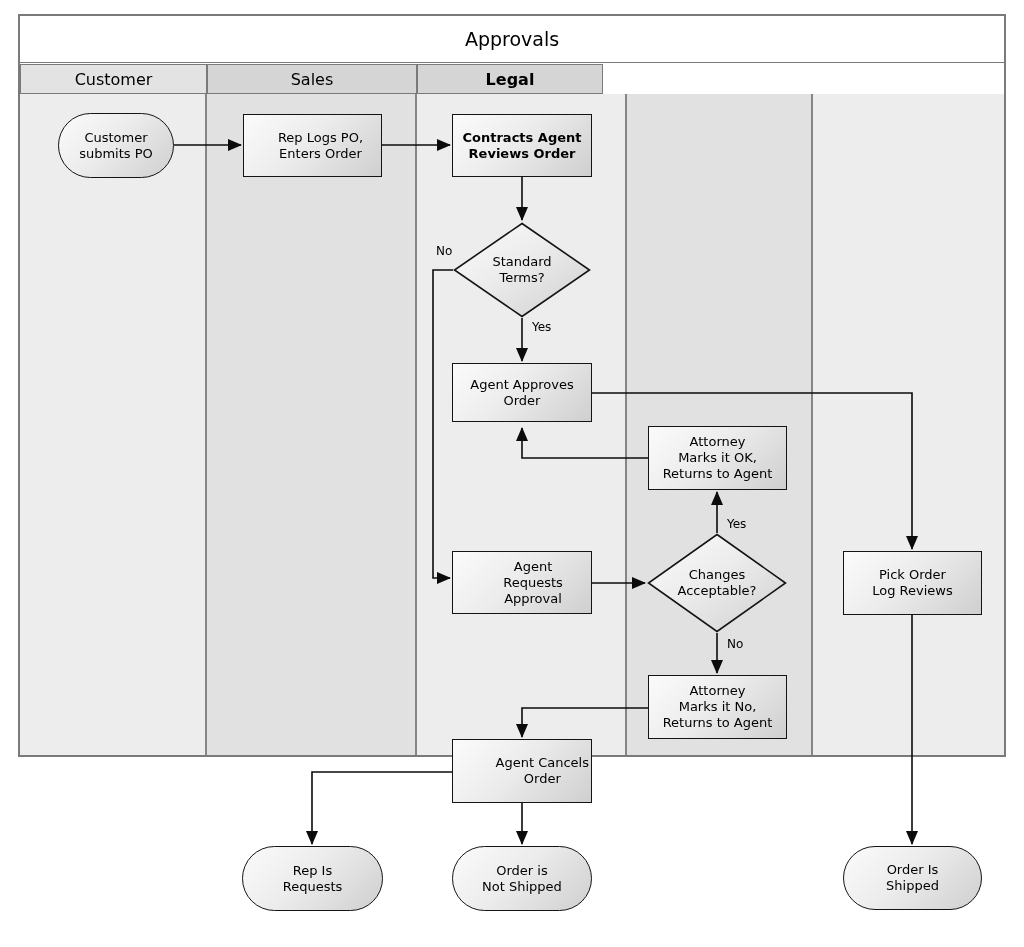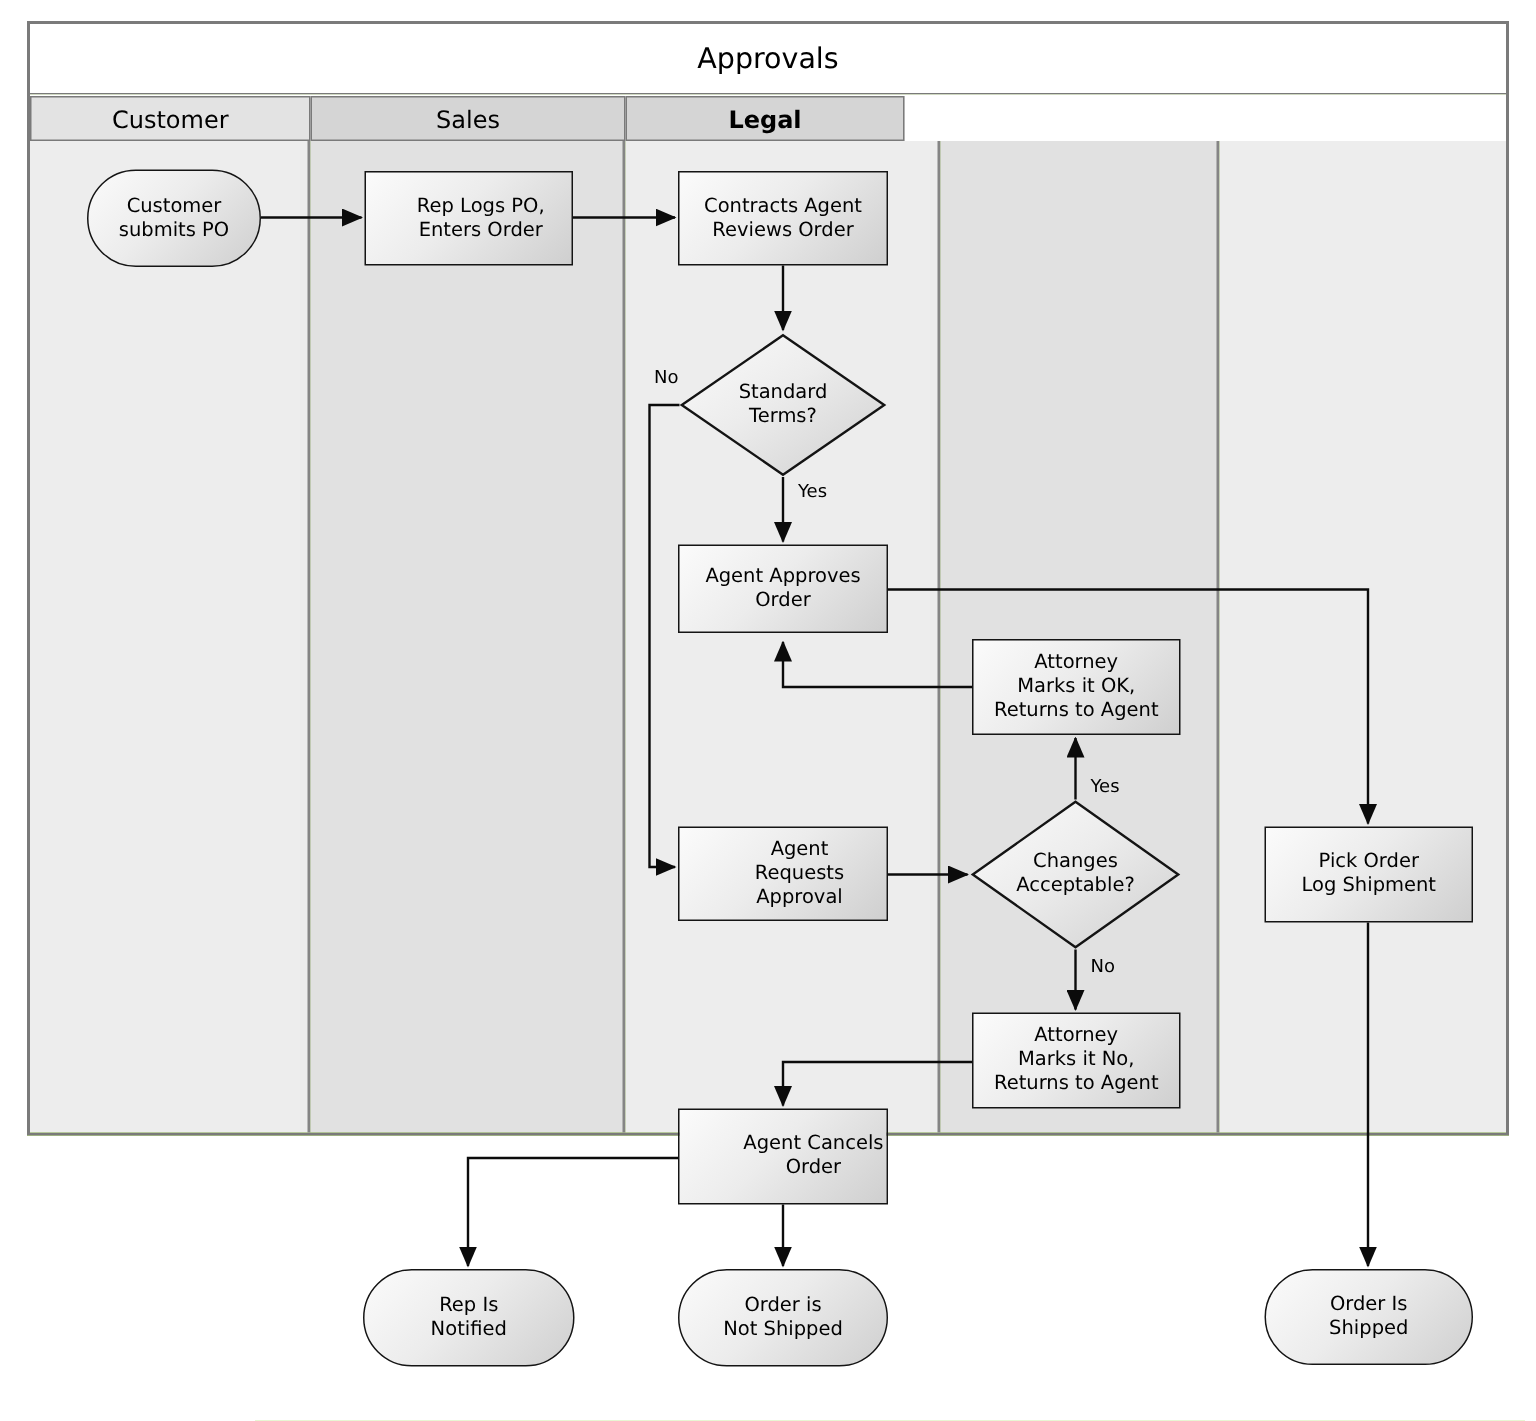--- a/index.html
+++ b/index.html
@@ -5,21 +5,21 @@
   html, body { margin: 0; padding: 0; background: #ffffff; }
   #canvas {
     position: relative; width: 1024px; height: 947px;
     font-family: "DejaVu Sans", "Liberation Sans", sans-serif;
     color: #000; overflow: hidden; background: #ffffff;
   }
 
   
   .frame {
     position: absolute; left: 18px; top: 14px; width: 988px; height: 743px;
-    border: 2px solid #7a7a7a; box-sizing: border-box; background: #84cc16;
+    border: 2px solid #7a7a7a; box-sizing: border-box; background: #6d28d9;
     display: flex; flex-direction: column; z-index: 1;
   }
   .title-row {
     height: 47px; flex: 0 0 47px; background: #ffffff;
     border-bottom: 1px solid #7a7a7a; box-sizing: border-box;
     display: flex; align-items: center; justify-content: center;
     font-size: 19px;
   }
   .header-row { flex: 0 0 31px; display: flex; background: #ffffff; }
   .header-cell {
@@ -111,21 +111,21 @@
   <div class="node stadium" style="left:58px; top:113px; width:116px; height:65px;">
     <span class="nlabel">Customer
 submits PO</span>
   </div>
 
   <div class="node rect" style="left:243px; top:114px; width:139px; height:63px;padding-left:16px;">
     <span class="nlabel">Rep Logs PO,
 Enters Order</span>
   </div>
 
-  <div class="node rect" style="left:452px; top:114px; width:140px; height:63px;">
+  <div class="node rect" style="left:452px; top:114px; width:140px; height:63px;font-weight:bold;">
     <span class="nlabel">Contracts Agent
 Reviews Order</span>
   </div>
 
   <div class="node diamond" style="left:453px; top:222px; width:138px; height:96px;">
     <svg viewBox="0 0 138 96" preserveAspectRatio="none">
       <defs>
         <linearGradient id="gd1" x1="0" y1="0" x2="1" y2="1">
           <stop offset="0" stop-color="#fbfbfb"></stop>
           <stop offset="0.45" stop-color="#ececec"></stop>
@@ -176,26 +176,26 @@
 Returns to Agent</span>
   </div>
 
   <div class="node rect" style="left:452px; top:739px; width:140px; height:64px;justify-content:flex-end;">
     <span class="nlabel">Agent Cancels
 Order</span>
   </div>
 
   <div class="node rect" style="left:843px; top:551px; width:139px; height:64px;">
     <span class="nlabel">Pick Order
-Log Shipment</span>
+Log Reviews</span>
   </div>
 
   <div class="node stadium" style="left:242px; top:846px; width:141px; height:65px;">
     <span class="nlabel">Rep Is
-Notified</span>
+Requests</span>
   </div>
 
   <div class="node stadium" style="left:452px; top:846px; width:140px; height:65px;">
     <span class="nlabel">Order is
 Not Shipped</span>
   </div>
 
   <div class="node stadium" style="left:843px; top:846px; width:139px; height:64px;">
     <span class="nlabel">Order Is
 Shipped</span>

